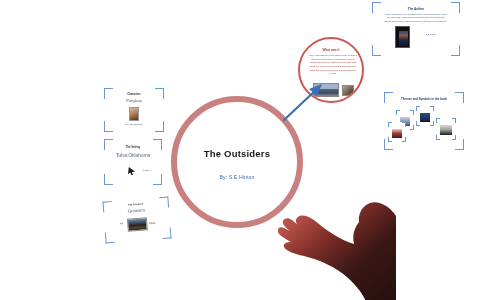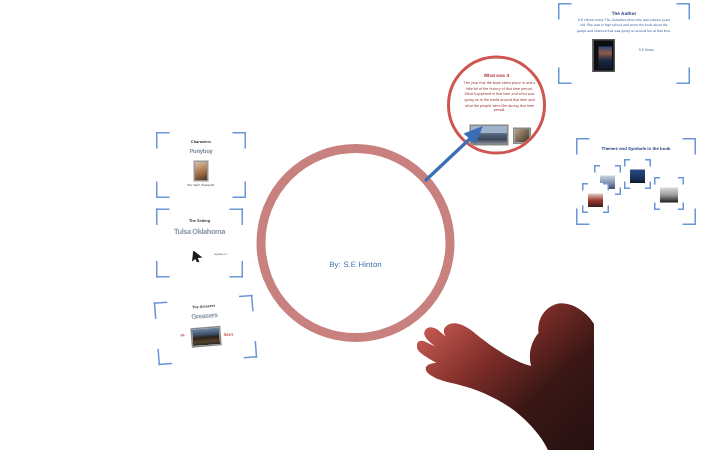--- a/index.html
+++ b/index.html
@@ -213,20 +213,21 @@
 
   
   #silhouette { position: absolute; left: 278px; top: 170px; width: 118px; height: 132px; }
 </style>
 </head>
 <body>
 
 <div id="canvas">
 
   <div id="main-circle"></div>
+  <div id="main-title">The Outsiders</div>
   <div id="main-author">By: S.E Hinton</div>
 
   <div id="bubble-circle">
     <div id="bubble-heading">What was it</div>
     <div id="bubble-body">The year that the book takes place in and a little bit of the history of that time period. What happened in that time and what was going on in the world around that time and what the people were like during that time period.</div>
     <div class="bubble-photo" id="bubble-photo-car"></div>
     <div class="bubble-photo" id="bubble-photo-small"></div>
   </div>
 
   <svg id="blue-arrow" viewBox="0 0 46 42">

